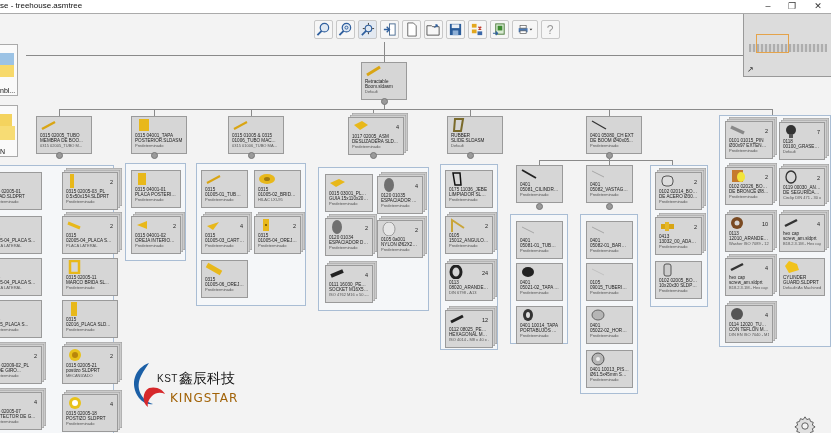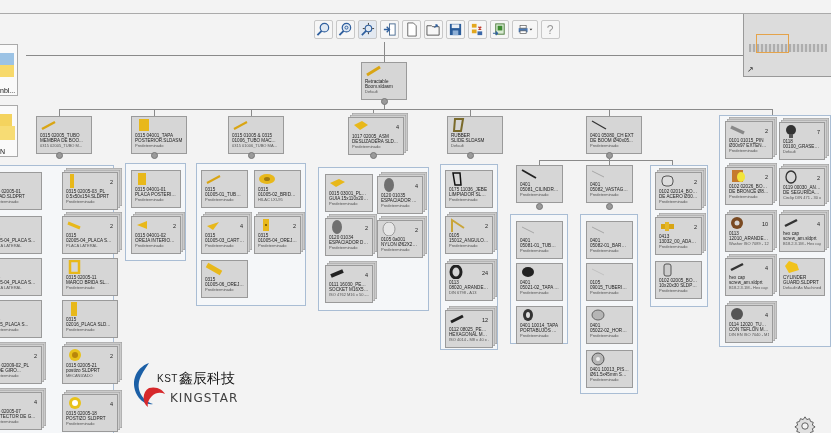--- a/index.html
+++ b/index.html
@@ -36,29 +36,35 @@
   .node .t1, .node .t2 { display: block; white-space: nowrap; overflow: hidden; text-overflow: ellipsis; }
   .node .t3 { display: block; color: #555; white-space: nowrap; overflow: hidden; font-size: 4px; }
   .node .qty { position: absolute; right: 4px; top: 7px; font-size: 5.5px; color: #222; }
   .node.root { width: 46px; height: 38px; }
 
   .group { position: absolute; border: 1px solid #a9bdd4; background: #f5f7f9; }
 
   .logo { position: absolute; left: 127px; top: 360px; width: 115px; height: 50px; }
   .logo .kst { position: absolute; left: 30px; top: 13px; font-size: 10px; color: #222; letter-spacing: .5px; }
   .logo .cn { position: absolute; left: 52px; top: 10px; font-size: 14px; color: #111; font-family: "DejaVu Sans", sans-serif; }
-  .logo .en { position: absolute; left: 43px; top: 31px; font-size: 12px; color: #404040; letter-spacing: 1px; font-family: "DejaVu Sans", sans-serif; }
+  .logo .en { position: absolute; left: 43px; top: 31px; font-size: 12px; color: #a16207; letter-spacing: 1px; font-family: "DejaVu Sans", sans-serif; }
 
   .gear { position: absolute; left: 794px; top: 415px; width: 22px; height: 22px; }
 </style>
 </head>
 <body>
 
 <div id="app">
 
+  <div class="titlebar">
+    <span class="title">se - treehouse.asmtree</span>
+    <span class="winctl" style="left:760px">–</span>
+    <span class="winctl" style="left:784px">❐</span>
+    <span class="winctl" style="left:810px">✕</span>
+  </div>
   <div class="titlebar-line"></div>
 
   <div class="toolbar">
     <div class="tbtn">
       <svg viewBox="0 0 16 16">
           <circle cx="9" cy="6" r="4.5" fill="#dfe8f2" stroke="#2f5f9e" stroke-width="1.3"></circle>
           <line x1="6" y1="9.5" x2="1.5" y2="14" stroke="#2f5f9e" stroke-width="2"></line>
         </svg>
     </div>
     <div class="tbtn">

